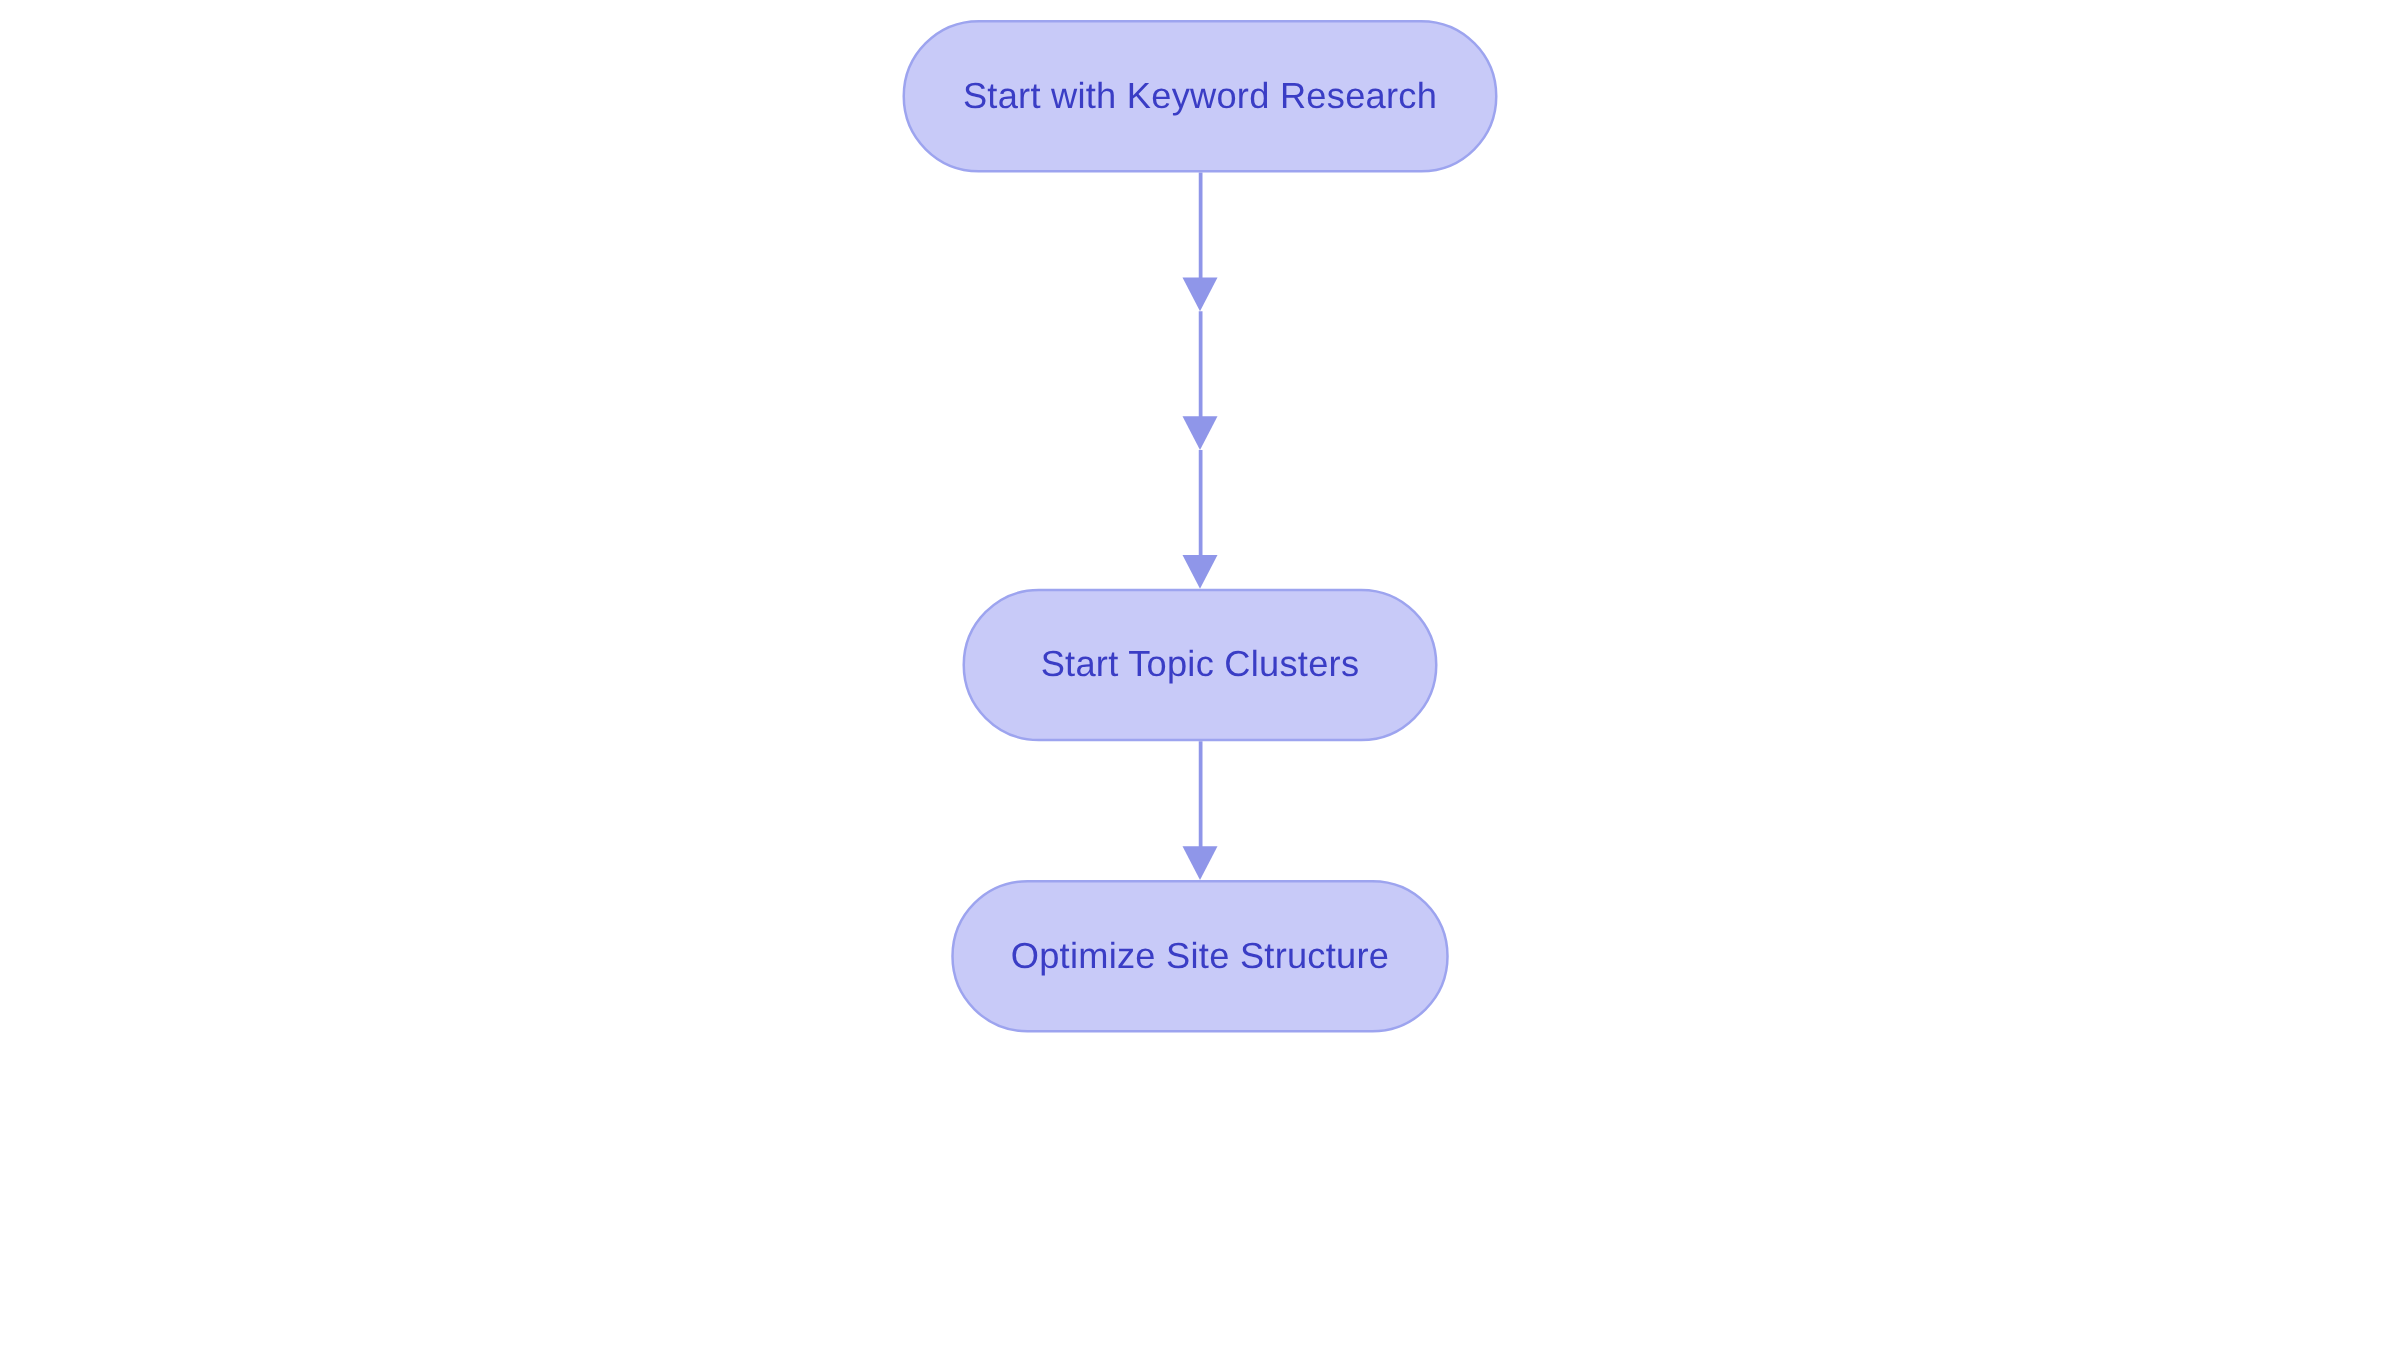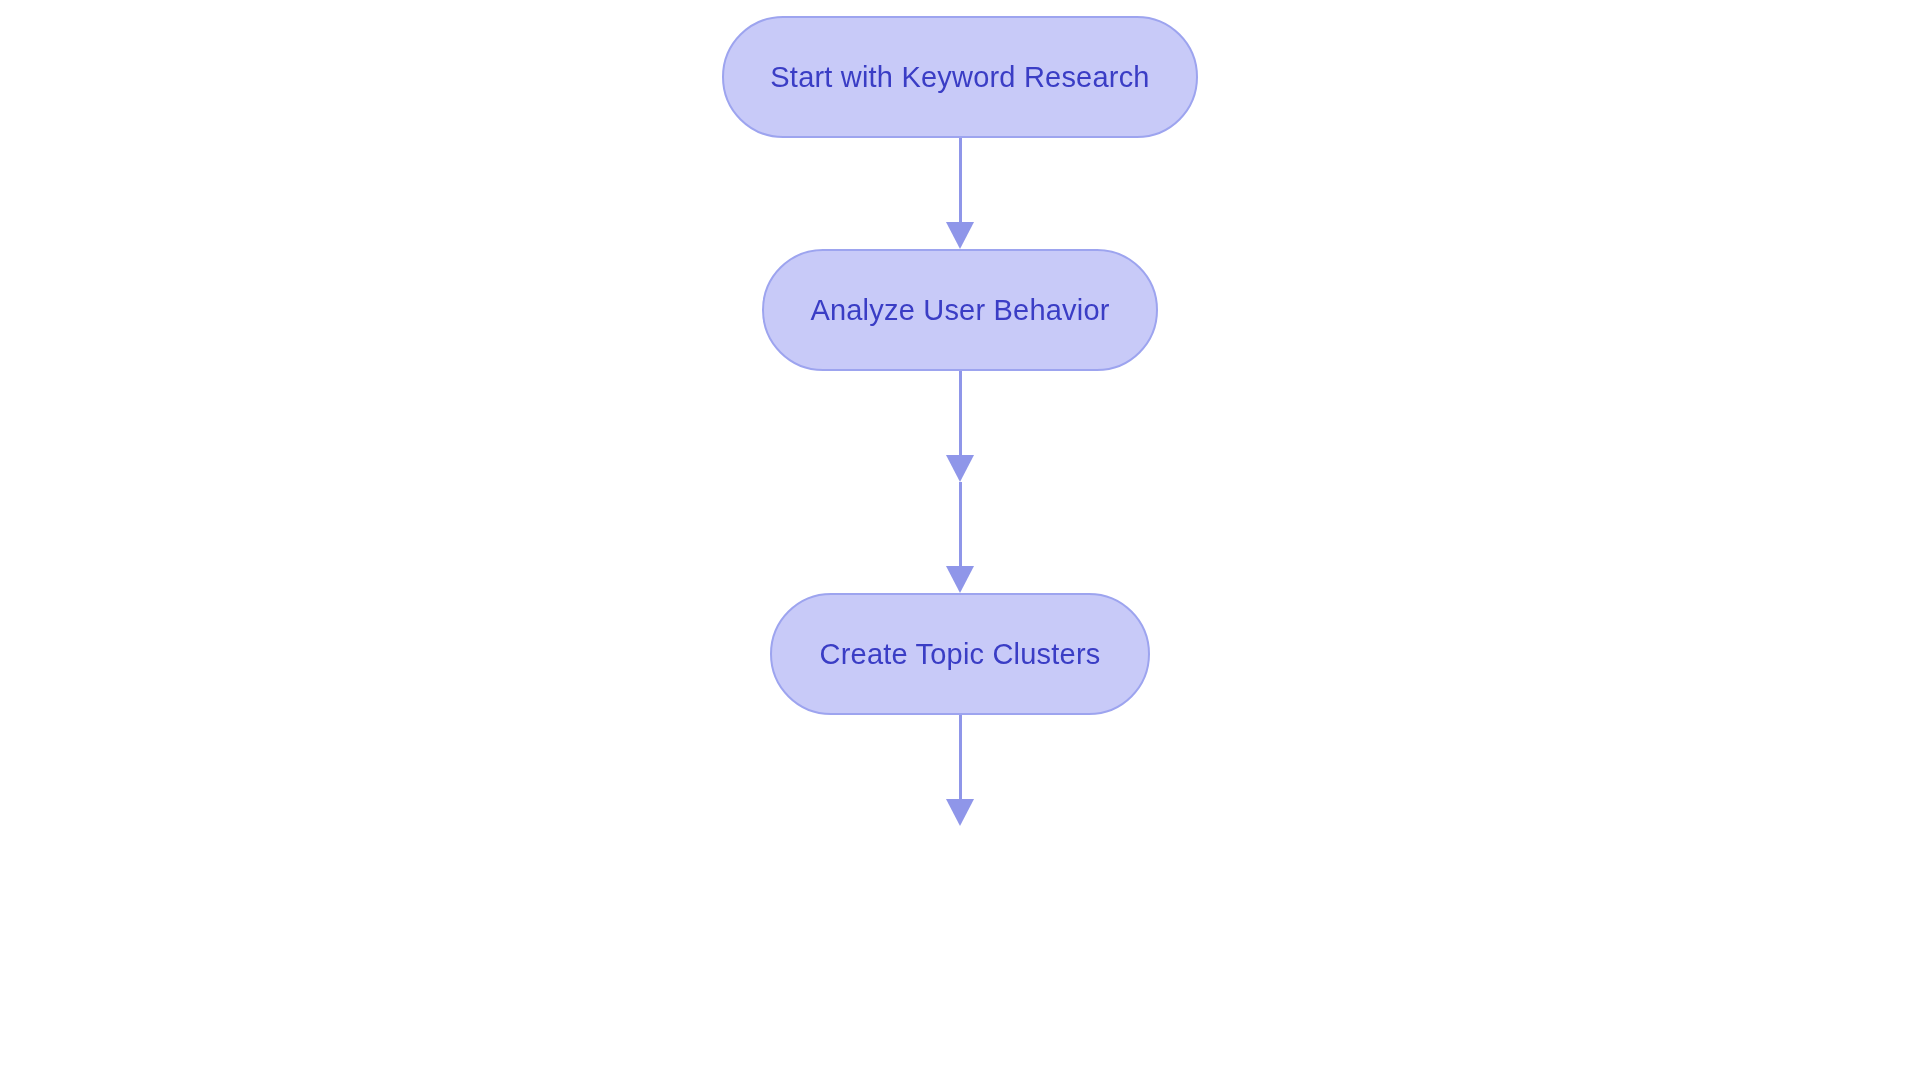--- a/index.html
+++ b/index.html
@@ -76,38 +76,38 @@
 
   <div class="node">
     <span class="node-label">Start with Keyword Research</span>
   </div>
 
   <div class="arrow">
     <div class="arrow-line"></div>
     <div class="arrow-head"></div>
   </div>
 
-  <div class="node">
-    <span class="node-label">Analyze User Behavior</span>
-  </div>
 
   <div class="arrow">
     <div class="arrow-line"></div>
     <div class="arrow-head"></div>
   </div>
 
 
   <div class="arrow">
     <div class="arrow-line"></div>
     <div class="arrow-head"></div>
   </div>
 
   <div class="node">
-    <span class="node-label">Create Topic Clusters</span>
+    <span class="node-label">Start Topic Clusters</span>
   </div>
 
   <div class="arrow">
     <div class="arrow-line"></div>
     <div class="arrow-head"></div>
   </div>
 
+  <div class="node">
+    <span class="node-label">Optimize Site Structure</span>
+  </div>
 
 </div>
 
 </body></html>

